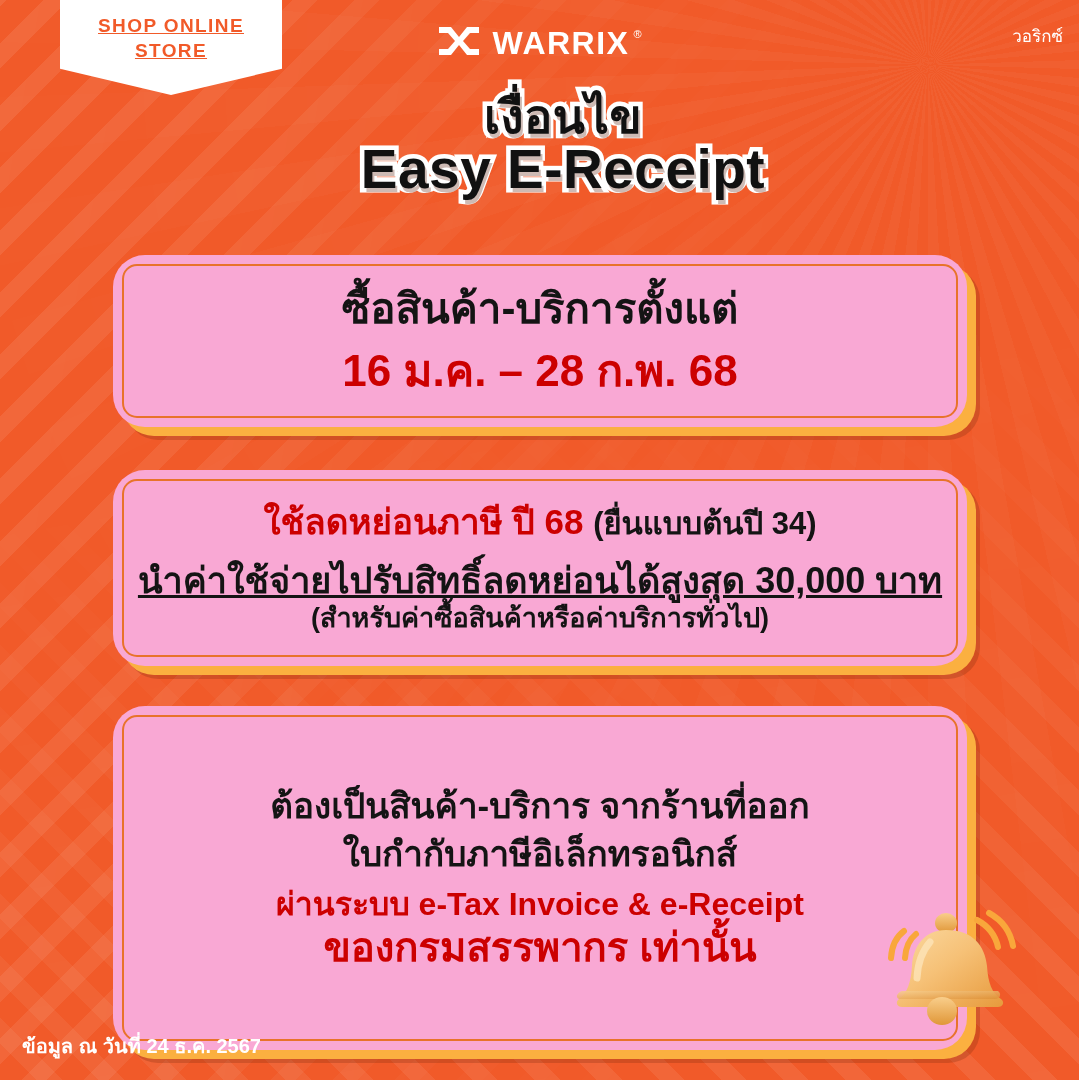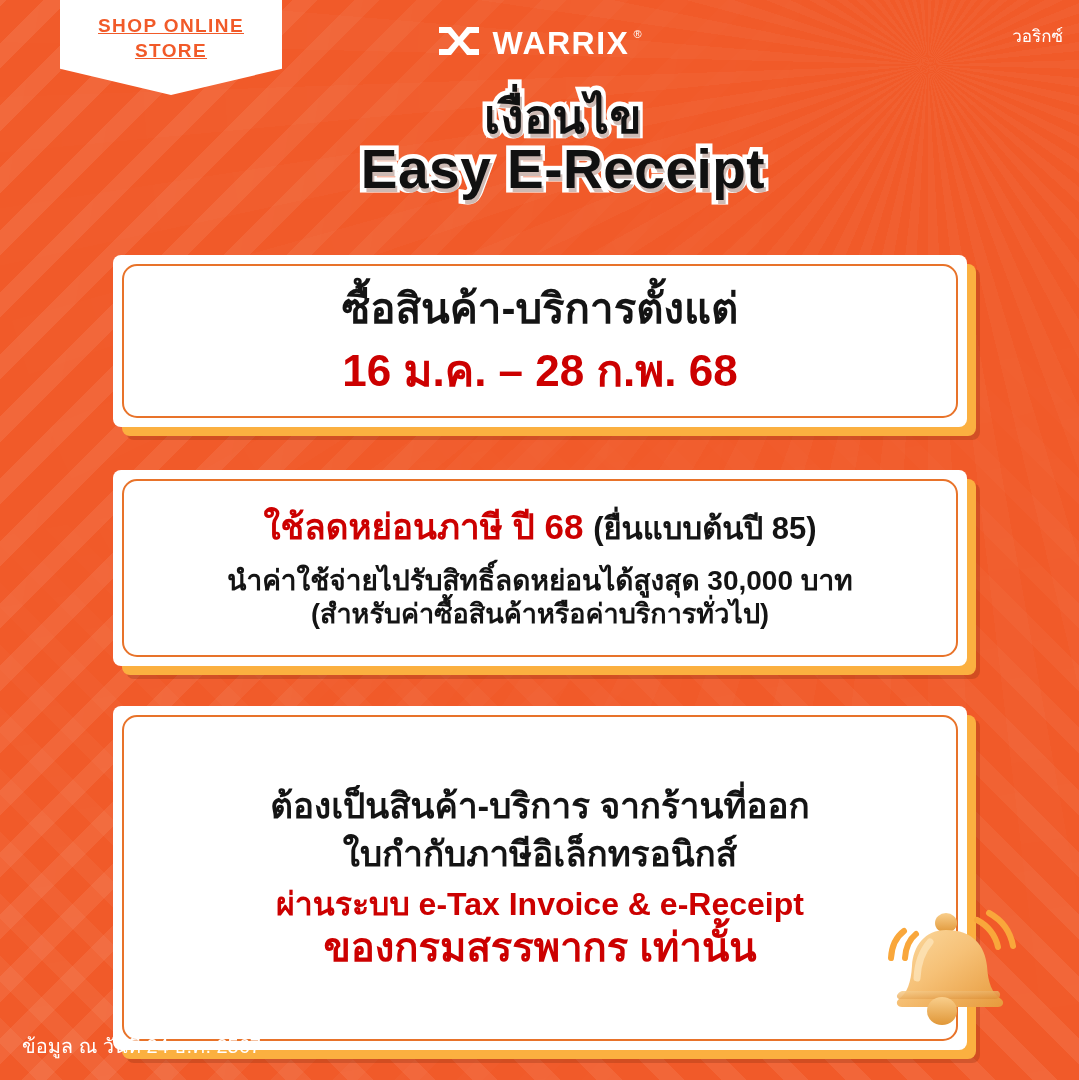--- a/index.html
+++ b/index.html
@@ -113,22 +113,22 @@
     text-shadow:2px 4px 0 rgba(90,25,8,0.30);
     white-space:nowrap;
   }
   .title-th{ font-size:47px; letter-spacing:.5px; }
   .title-en{ font-size:55px; letter-spacing:.5px; margin-top:-2px; }
 
   
   .card{
     position:absolute;
     left:113px; width:854px;
-    background:#ffffff;
-    border-radius:8px;
+    background:#f9a8d4;
+    border-radius:32px;
     box-shadow:9px 9px 0 0 #FBB040, 13px 13px 0 0 rgba(120,40,10,0.25);
     z-index:4;
   }
   .card-inner{
     position:absolute; inset:9px;
     border:2px solid #E8732A;
     border-radius:15px;
     display:flex; flex-direction:column;
     align-items:center; justify-content:center;
     text-align:center;
@@ -140,39 +140,39 @@
 
   .ln{ line-height:1.2; white-space:nowrap; font-weight:bold; }
   .blk{ color:#141414; }
   .red{ color:#CC0000; }
 
   .c1-a{ font-size:42px; }
   .c1-b{ font-size:44px; margin-top:10px; }
 
   .c2-a{ font-size:35px; }
   .c2-a .sm{ font-size:31px; }
-  .c2-b{ font-size:28px; margin-top:16px; }
+  .c2-b{ font-size:36px; margin-top:16px;text-decoration:underline; }
   .c2-c{ font-size:27px; margin-top:0; }
 
   .c3-a{ font-size:35px; }
   .c3-b{ font-size:35px; margin-top:6px; }
   .c3-c{ font-size:32px; margin-top:10px; }
   .c3-d{ font-size:40px; }
 
   
   .bell{
     position:absolute; left:880px; top:890px;
     width:190px; height:140px;
     z-index:8;
   }
 
   
   .footer{
     position:absolute; left:22px; bottom:22px;
-    color:#FFFFFF; font-weight:normal; font-size:20px;
+    color:#FFFFFF; font-weight:bold; font-size:20px;
     line-height:24px; z-index:6;
   }
 </style>
 </head>
 <body>
 
 <div class="poster">
 
   <div class="bg-stripes-a"></div>
   <div class="bg-stripes-b"></div>
@@ -204,21 +204,21 @@
     <div class="card-inner">
       <div class="ln blk c1-a">ซื้อสินค้า-บริการตั้งแต่</div>
       <div class="ln red c1-b">16 ม.ค. – 28 ก.พ. 68</div>
     </div>
   </div>
 
   <div class="card card2">
     <div class="card-inner">
       <div class="ln c2-a">
         <span class="red">ใช้ลดหย่อนภาษี ปี 68</span>
-        <span class="blk sm">(ยื่นแบบต้นปี 85)</span>
+        <span class="blk sm">(ยื่นแบบต้นปี 34)</span>
       </div>
       <div class="ln blk c2-b">นำค่าใช้จ่ายไปรับสิทธิ์ลดหย่อนได้สูงสุด 30,000 บาท</div>
       <div class="ln blk c2-c">(สำหรับค่าซื้อสินค้าหรือค่าบริการทั่วไป)</div>
     </div>
   </div>
 
   <div class="card card3">
     <div class="card-inner">
       <div class="ln blk c3-a">ต้องเป็นสินค้า-บริการ จากร้านที่ออก</div>
       <div class="ln blk c3-b">ใบกำกับภาษีอิเล็กทรอนิกส์</div>

